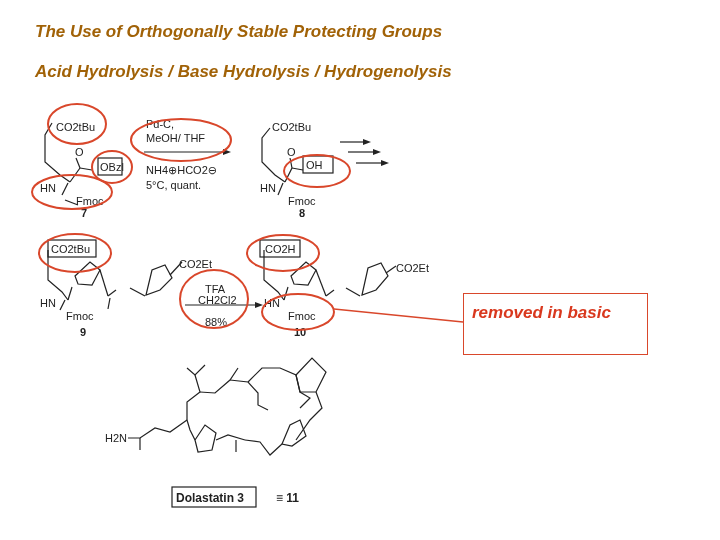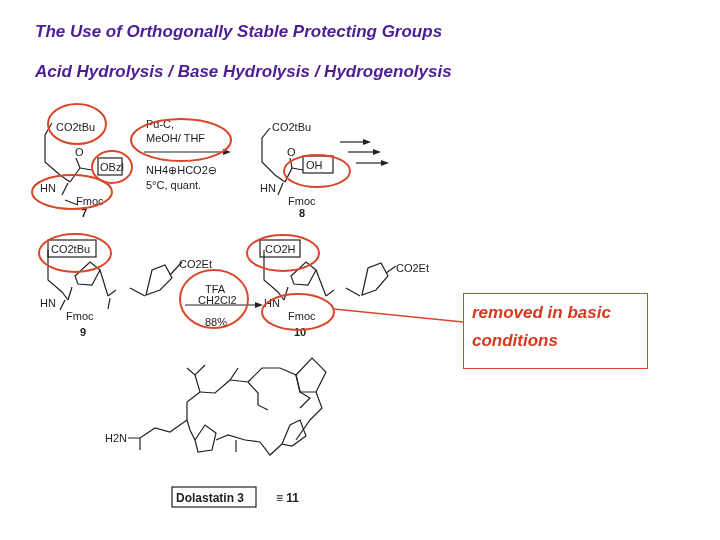--- a/index.html
+++ b/index.html
@@ -1,22 +1,22 @@
 <!DOCTYPE html>
 <html><head>
 <meta charset="utf-8">
 <style>
   html, body { margin:0; padding:0; background:#ffffff; }
   body { width:720px; height:540px; position:relative; overflow:hidden; font-family:"Liberation Sans", sans-serif; }
-  .title { position:absolute; left:35px; font-weight:bold; font-style:italic; color:#4c1d95; font-size:17px; white-space:nowrap; }
+  .title { position:absolute; left:35px; font-weight:bold; font-style:italic; color:#a16207; font-size:17px; white-space:nowrap; }
   #t1 { top:22px; }
   #t2 { top:62px; }
   svg#chem { position:absolute; left:0; top:0; }
   svg text { font-family:"Liberation Sans", sans-serif; fill:#222; }
-  .note-box { position:absolute; left:463px; top:293px; width:185px; height:76px; border:1.5px solid #d9472b; box-sizing:border-box; padding:5px 8px; }
+  .note-box { position:absolute; left:463px; top:293px; width:185px; height:62px; border:1.5px solid #d9472b; box-sizing:border-box; padding:5px 8px; }
   .note-text { color:#d9381e; font-weight:bold; font-style:italic; font-size:17px; line-height:28px; }
 </style>
 </head>
 <body>
 
 <div id="t1" class="title">The Use of Orthogonally Stable Protecting Groups</div>
 <div id="t2" class="title">Acid Hydrolysis / Base Hydrolysis / Hydrogenolysis</div>
 
 <svg id="chem" width="720" height="540">
   <g stroke="#222" stroke-width="1.2" fill="none">
@@ -145,14 +145,13 @@
     <ellipse cx="317" cy="171" rx="33" ry="16"></ellipse>
     <ellipse cx="75" cy="253" rx="36" ry="19"></ellipse>
     <ellipse cx="214" cy="299" rx="34" ry="29"></ellipse>
     <ellipse cx="283" cy="253" rx="36" ry="18"></ellipse>
     <ellipse cx="298" cy="312" rx="36" ry="18"></ellipse>
   </g>
 </svg>
 
 <div class="note-box">
   <div class="note-text">removed in basic</div>
-  <div class="note-text">conditions</div>
 </div>
 
 </body></html>

